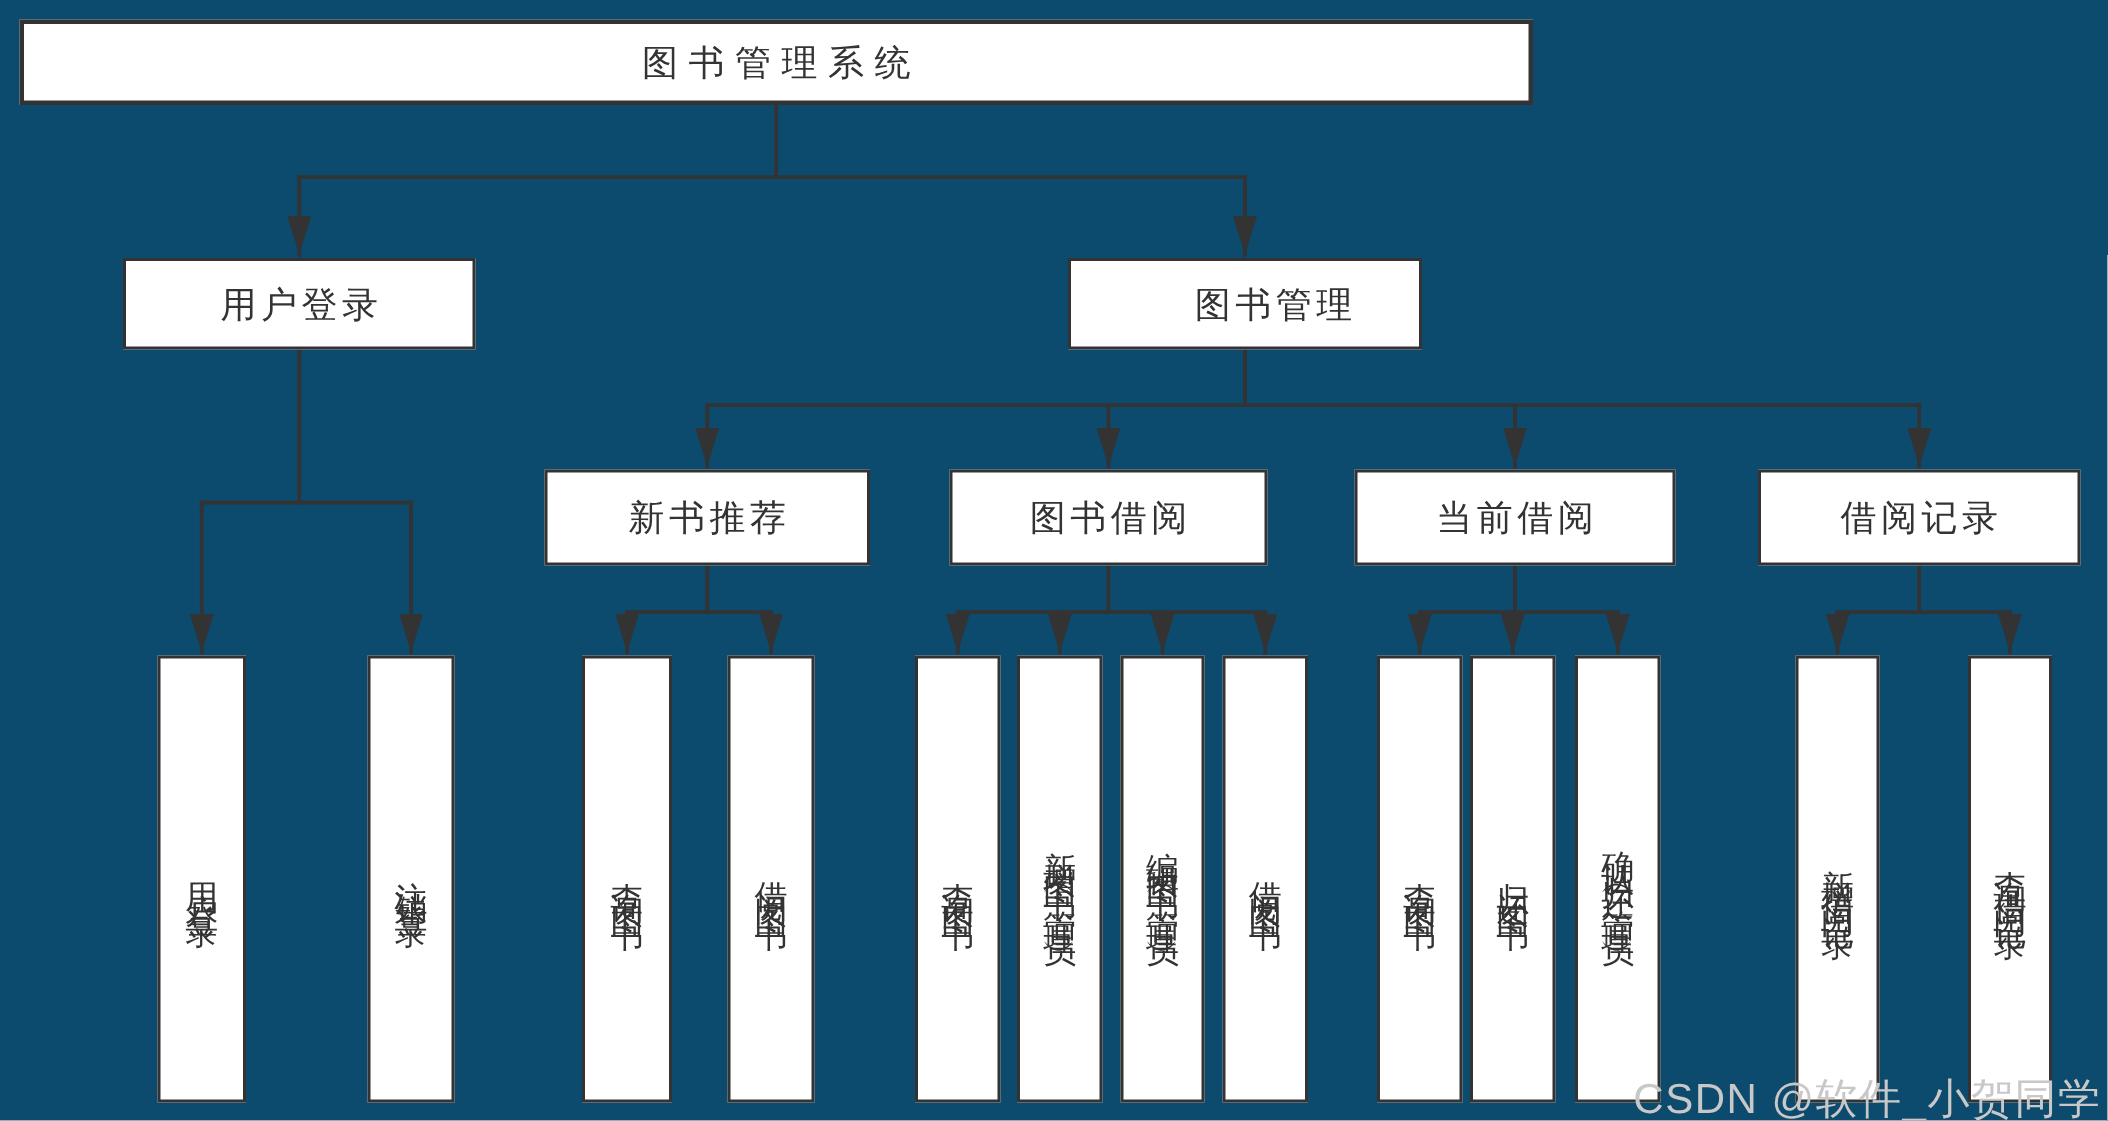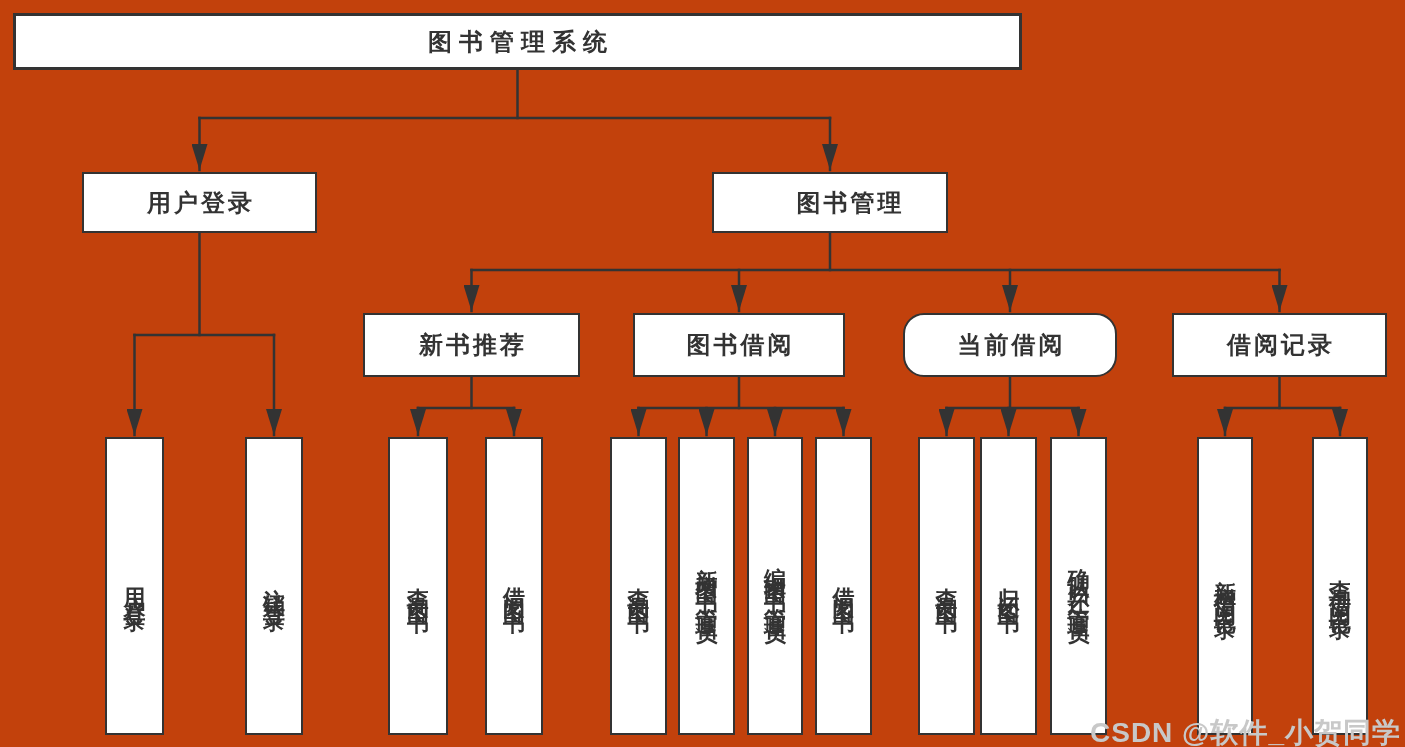--- a/index.html
+++ b/index.html
@@ -1,22 +1,21 @@
 <!DOCTYPE html>
 <html><head>
 <meta charset="utf-8">
 <style>
   html,body{margin:0;padding:0;background:#ffffff;}
   .canvas{
     position:relative;
     width:1405px;height:747px;
-    background:#c2410c;
+    background:#0c4a6e;
     font-family:"Liberation Sans","DejaVu Sans",sans-serif;
     overflow:hidden;
-    font-weight:bold;
   }
   svg.wires{position:absolute;left:0;top:0;width:1405px;height:747px;}
   .node{
     position:absolute;
     box-sizing:border-box;
     background:#ffffff;
     border:2px solid #333333;
     color:#333333;
     display:flex;
     align-items:center;
@@ -106,21 +105,21 @@
     </g>
   </svg>
 
   <div class="node h-node root-node" style="left:13px;top:13px;width:1009px;height:57px;">图书管理系统</div>
 
   <div class="node h-node" style="left:82px;top:172px;width:235px;height:61px;">用户登录</div>
   <div class="node h-node" style="left:712px;top:172px;width:236px;height:61px;padding-left:38px;">图书管理</div>
 
   <div class="node h-node" style="left:363px;top:313px;width:217px;height:64px;">新书推荐</div>
   <div class="node h-node" style="left:633px;top:313px;width:212px;height:64px;">图书借阅</div>
-  <div class="node h-node" style="left:903px;top:313px;width:214px;height:64px;border-radius:21px;">当前借阅</div>
+  <div class="node h-node" style="left:903px;top:313px;width:214px;height:64px;">当前借阅</div>
   <div class="node h-node" style="left:1172px;top:313px;width:215px;height:64px;">借阅记录</div>
 
   <div class="node v-node" style="left:105px;top:437px;width:59px;height:298px;">用户登录</div>
   <div class="node v-node" style="left:245px;top:437px;width:58px;height:298px;">注销登录</div>
 
   <div class="node v-node" style="left:388px;top:437px;width:60px;height:298px;">查询图书</div>
   <div class="node v-node" style="left:485px;top:437px;width:58px;height:298px;">借阅图书</div>
 
   <div class="node v-node" style="left:610px;top:437px;width:57px;height:298px;">查询图书</div>
   <div class="node v-node" style="left:678px;top:437px;width:57px;height:298px;">新增图书（管理员）</div>

